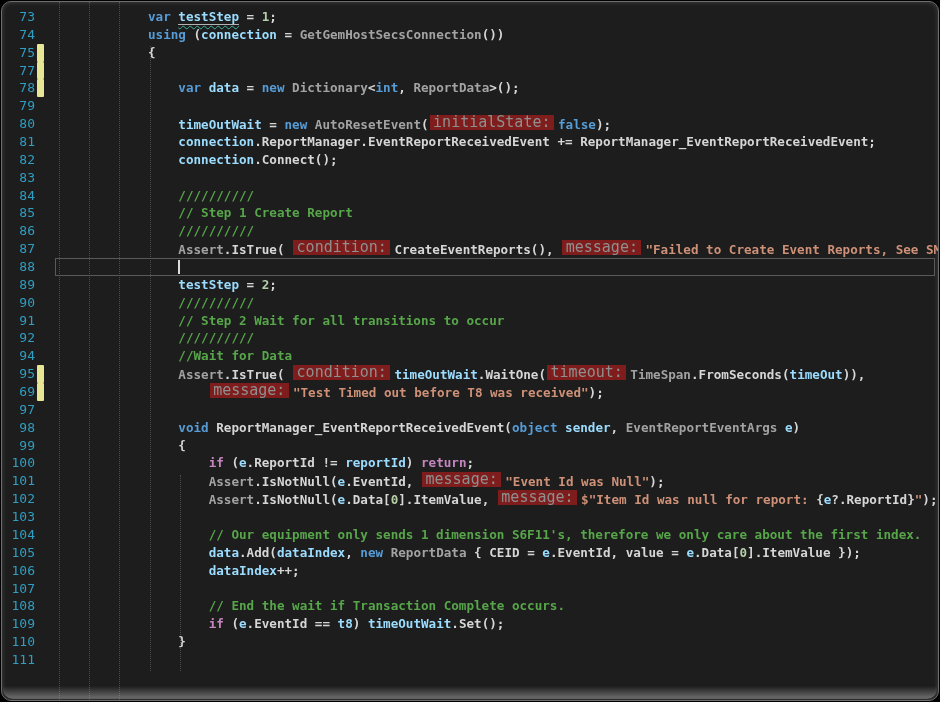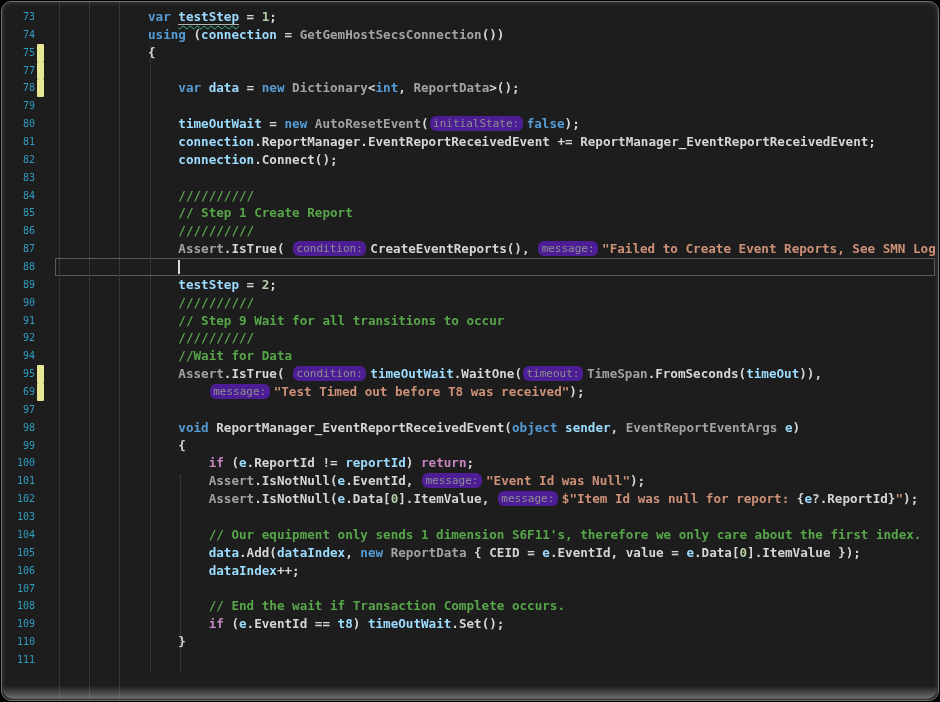--- a/index.html
+++ b/index.html
@@ -6,34 +6,34 @@
   body{width:940px;height:702px;overflow:hidden;position:relative;font-family:"DejaVu Sans Mono",monospace;}
   .win{position:absolute;inset:1px;border-radius:10px;border:1px solid #6e6e6e;background:#1d1d1d;overflow:hidden;box-shadow:0 0 5px rgba(255,255,255,.18) inset;}
   .guide{position:absolute;width:0;border-left:1px dotted #4d4d4d;z-index:1;}
   .g0{left:57px;top:0;bottom:0;}
   .g1{left:87px;top:0;bottom:0;}
   .g2{left:117px;top:0;bottom:0;}
   .g3{left:148px;top:44px;height:625px;}
   .g4{left:178px;top:473px;height:196px;}
   .lines{position:absolute;top:6px;left:0;right:0;z-index:2;}
   .row{position:relative;height:17.87px;display:flex;align-items:center;font-size:12.6px;font-weight:bold;line-height:17.87px;}
-  .gut{flex:none;width:33px;text-align:right;color:#2f9ec2;font-weight:normal;font-size:10px;}
+  .gut{flex:none;width:33px;text-align:right;color:#2f9ec2;font-weight:normal;font-size:13px;}
   .barslot{flex:none;width:10px;position:relative;align-self:stretch;}
   .chbar{position:absolute;left:2px;top:0;bottom:0;width:7px;background:#e6e694;border-radius:1px;}
   .code{flex:1;white-space:pre;padding-left:12px;}
   .kw{color:#569cd6;}
   .ctrl{color:#c586c0;}
   .typ{color:#a3a3a3;}
   .var{color:#9cdcfe;text-align:center;}
   .str{color:#ce9178;}
   .com{color:#57a64a;}
   .num{color:#b5cea8;}
   .txt{color:#d6d6d6;}
   .sq{color:#9cdcfe;border-bottom:1px solid #b3b3b3;text-decoration:underline wavy #3db39e;text-decoration-thickness:1px;text-underline-offset:4px;}
-  .hint{display:inline-block;font-weight:normal;font-size:11px;line-height:12px;color:#8f8f8f;background:#4c1d95;border-radius:6px;padding:1.5px 3.5px;margin:0 4px 0 1px;vertical-align:1.5px;}
+  .hint{display:inline-block;font-weight:normal;font-size:15px;line-height:12px;color:#8f8f8f;background:#7f1d1d;border-radius:0;padding:1.5px 3.5px;margin:0 4px 0 1px;vertical-align:1.5px;}
   .cur::after{content:"";position:absolute;left:53px;right:3px;top:0;bottom:0;border:1px solid #595959;pointer-events:none;}
   .caret{position:absolute;top:2px;bottom:2px;width:2px;background:#dcdcdc;z-index:3;}
   .fade{position:absolute;left:1px;right:1px;bottom:1px;height:13px;z-index:5;border-radius:0 0 10px 10px;background:linear-gradient(180deg,rgba(150,150,150,0) 0%,rgba(170,170,170,.5) 85%,rgba(130,130,130,.6) 100%);pointer-events:none;}
 </style>
 </head>
 <body>
 
 <div class="win">
   <div class="guide g0"></div>
   <div class="guide g1"></div>
@@ -129,21 +129,21 @@
         <span class="code"><span class="txt">                </span><span class="var">testStep</span><span class="txt"> = </span><span class="num">2</span><span class="txt">;</span></span>
       </div>
       <div class="row">
         <span class="gut">90</span>
         <span class="barslot"></span>
         <span class="code"><span class="txt">                </span><span class="com">//////////</span></span>
       </div>
       <div class="row">
         <span class="gut">91</span>
         <span class="barslot"></span>
-        <span class="code"><span class="txt">                </span><span class="com">// Step 9 Wait for all transitions to occur</span></span>
+        <span class="code"><span class="txt">                </span><span class="com">// Step 2 Wait for all transitions to occur</span></span>
       </div>
       <div class="row">
         <span class="gut">92</span>
         <span class="barslot"></span>
         <span class="code"><span class="txt">                </span><span class="com">//////////</span></span>
       </div>
       <div class="row">
         <span class="gut">94</span>
         <span class="barslot"></span>
         <span class="code"><span class="txt">                </span><span class="com">//Wait for Data</span></span>

